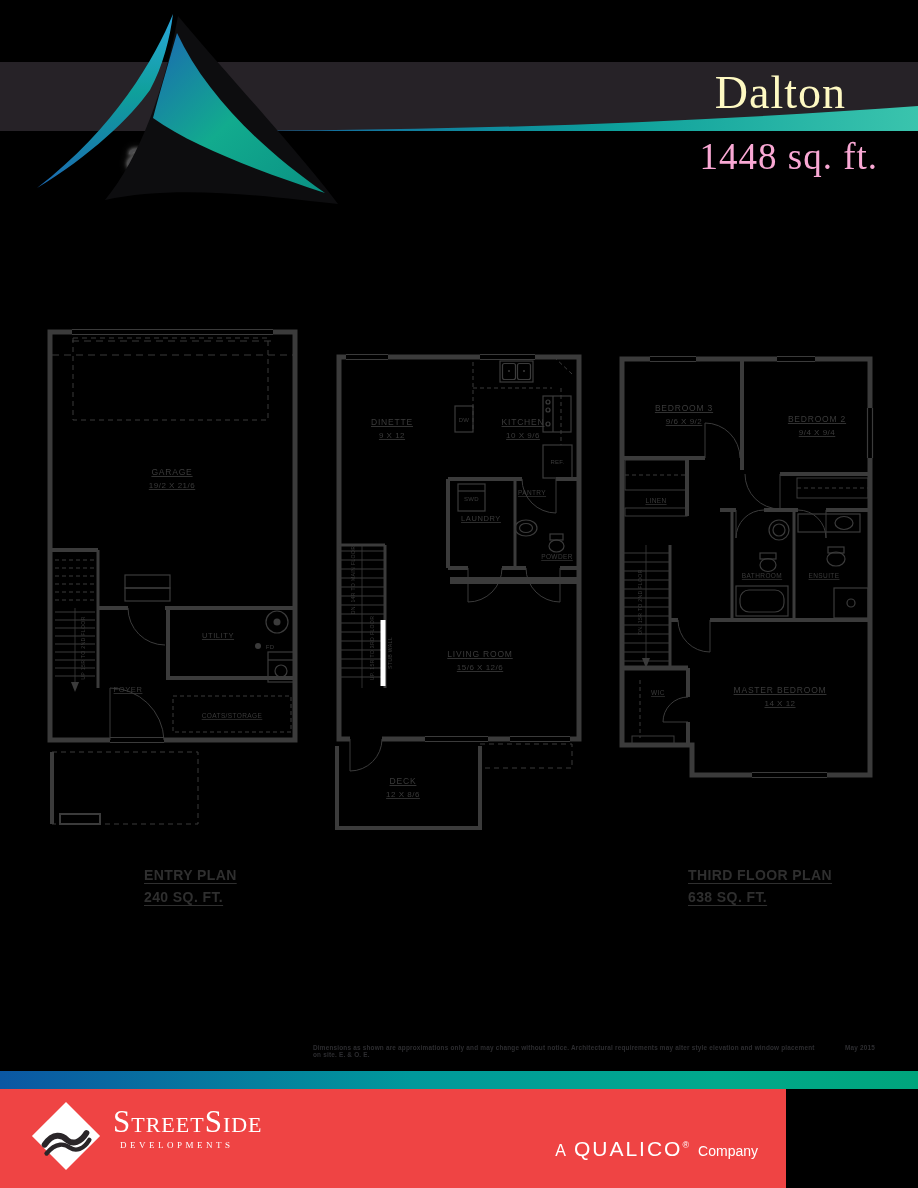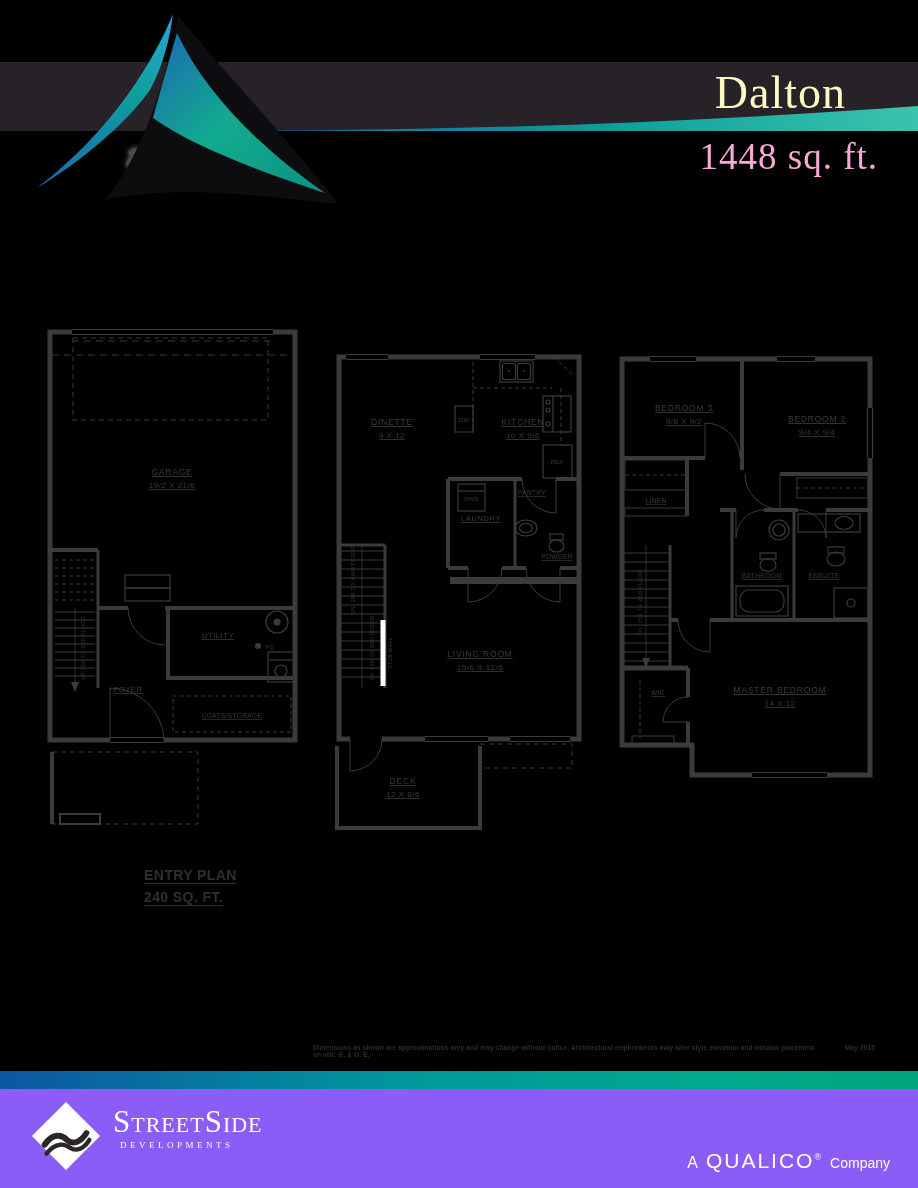--- a/index.html
+++ b/index.html
@@ -25,28 +25,28 @@
   .rt{font-size:5.2px;letter-spacing:.3px;}
   .plan-title{position:absolute;color:#2f2f2f;font:700 14px "Liberation Sans",sans-serif;
               letter-spacing:.4px;line-height:1.6;margin-left:16px;}
   .plan-title span{display:block;text-decoration:underline;text-underline-offset:3px;}
   .footnote{position:absolute;left:313px;top:1044px;width:562px;display:flex;
             color:#2d2d30;font:700 6.4px "Liberation Sans",sans-serif;letter-spacing:.2px;}
   .footnote .disc{flex:1;}
   .footnote .date{margin-left:22px;white-space:nowrap;}
   .grad-bar{position:absolute;left:0;top:1071px;width:918px;height:18px;
             background:linear-gradient(90deg,#0b57a3 0%,#00999b 45%,#00a98c 78%,#00a57c 100%);}
-  .footer{position:absolute;left:0;top:1089px;width:918px;height:99px;background:#8b5cf6;}
+  .footer{position:absolute;left:0;top:1089px;width:786px;height:99px;background:#ef4444;}
   .ss-logo{position:absolute;left:30px;top:11px;display:flex;align-items:center;}
   .ss-text{margin-left:11px;color:#fff;}
   .ss-name{font:400 31px "Liberation Serif",serif;font-variant:small-caps;letter-spacing:1px;line-height:1;}
   .ss-sub{font:400 9px "Liberation Serif",serif;letter-spacing:3.5px;margin:3px 0 16px 7px;}
   .qualico{position:absolute;right:28px;top:48px;color:#fff;display:flex;align-items:baseline;}
   .q-a{font-size:16px;margin-right:8px;}
-  .q-name{font-size:21px;letter-spacing:2px;margin-top:12px;}
+  .q-name{font-size:21px;letter-spacing:2px;}
   .q-reg{font-size:9px;position:relative;top:-8px;}
   .q-co{font-size:14px;margin-left:9px;}
 </style>
 </head>
 <body>
 
 <div class="page">
 
   <div class="band"></div>
 
@@ -321,20 +321,24 @@
     <text class="xsu" x="212" y="228">ENSUITE</text>
     <text class="xsu" x="46" y="345">WIC</text>
     <text class="lb" x="168" y="343">MASTER BEDROOM</text>
     <text class="dm" x="168" y="356">14 X 12</text>
     <text class="rt" transform="translate(30 252) rotate(-90)">DN. 15R TO 2ND FLOOR</text>
   </svg>
 
   <div class="plan-title" style="left:128px;top:864px;">
     <span>ENTRY PLAN</span>
     <span>240 SQ. FT.</span>
+  </div>
+  <div class="plan-title" style="left:672px;top:864px;">
+    <span>THIRD FLOOR PLAN</span>
+    <span>638 SQ. FT.</span>
   </div>
 
   <div class="footnote">
     <span class="disc">Dimensions as shown are approximations only and may change without notice. Architectural requirements may alter style elevation and window placement on site. E. &amp; O. E.</span>
     <span class="date">May 2015</span>
   </div>
 
   <div class="grad-bar"></div>
   <div class="footer">
     <div class="ss-logo">

